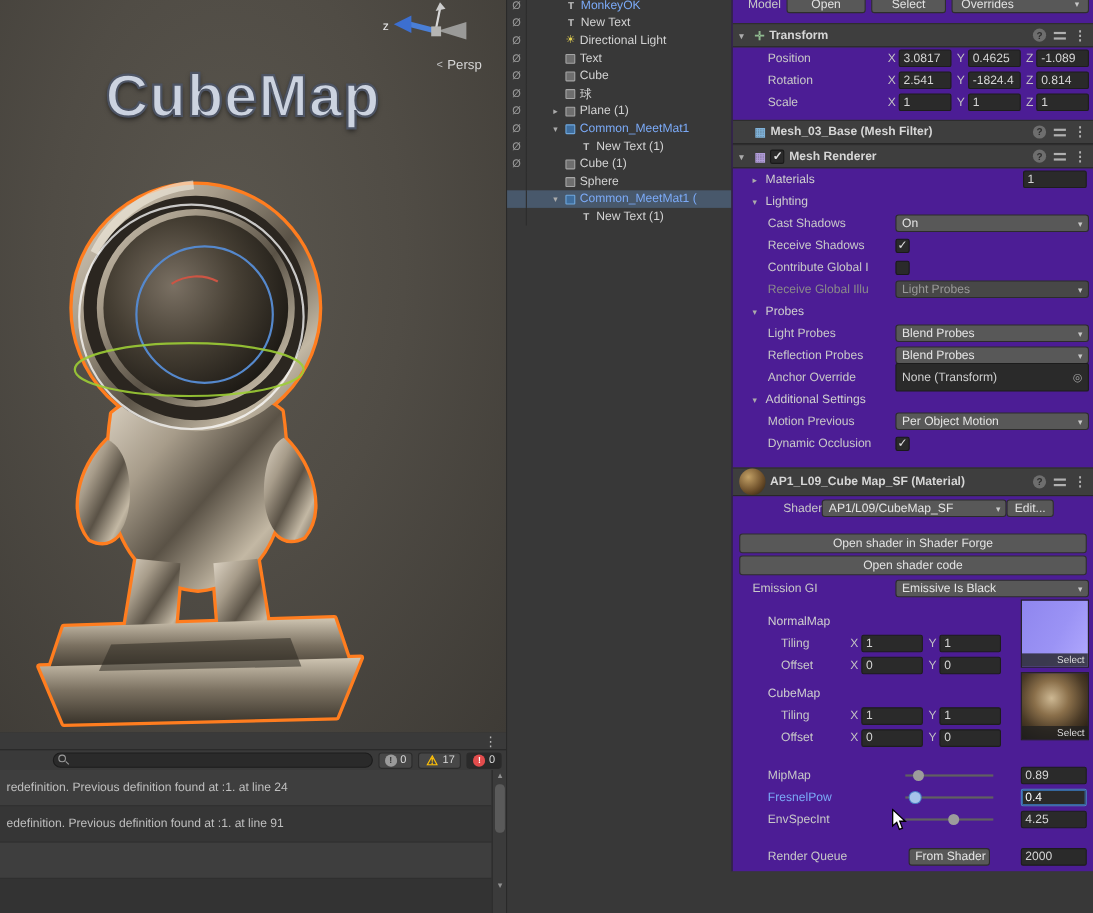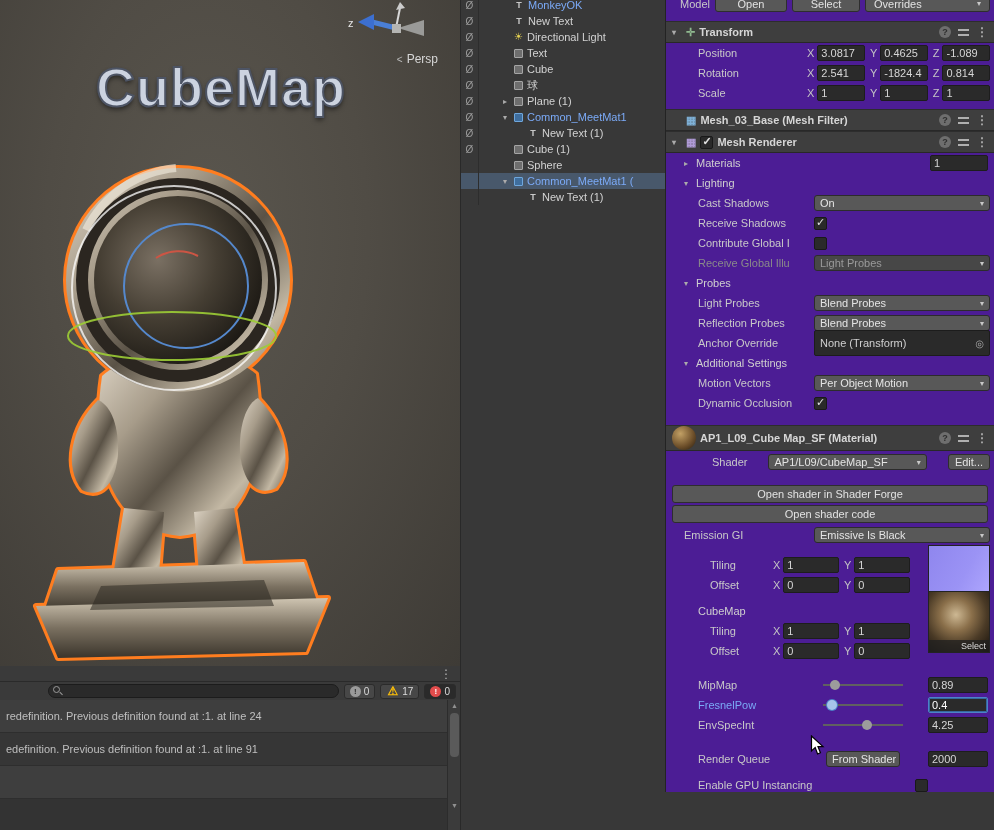--- a/index.html
+++ b/index.html
@@ -102,21 +102,21 @@
 .objf .tgt{margin-left:auto;color:#A8A8A8;font-size:10px}
 .check{width:13px;height:13px;background:#2A2A2A;border:1px solid #191919;border-radius:2px;position:relative;flex:none}
 .check.on::after{content:"✓";position:absolute;left:1px;top:-2px;color:#E0E0E0;font-size:11px}
 .grow{padding-left:18px}
 .grow .gfold{width:12px;color:#ABABAB;font-size:8px}
 .grow .glbl{color:#CFCFCF}
 .nfield{width:58px;flex:none;margin-left:auto;margin-right:2px}
 .mat-ind{padding-left:44px;padding-right:84px}
 .mat-ind .lbl2{width:58px;flex:none;color:#C8C8C8}
 .bigbtn{margin:2px 6px;height:18px}
-.shrow{display:flex;align-items:center;height:22px;padding:0 4px 0 46px;gap:21px}
+.shrow{display:flex;align-items:center;height:22px;padding:0 4px 0 46px;gap:0}
 .shrow .slbl{flex:none;color:#C8C8C8}
 .shrow .dd{max-width:168px}
 .editbtn{flex:none;height:16px;padding:0 6px}
 .seclbl{height:20px;display:flex;align-items:center;padding-left:32px;color:#CFCFCF}
 .texblock{position:relative}
 .preview{position:absolute;right:4px;top:-10px;width:62px;height:62px;border:1px solid #232323;overflow:hidden}
 .preview .selstrip{position:absolute;left:0;right:0;bottom:0;height:12px;background:rgba(32,32,32,.78);
   color:#DCDCDC;font-size:9px;text-align:right;padding:1px 3px}
 .prev-normal{background:linear-gradient(120deg,#8f86ee 0%,#9b93f5 55%,#b2aaff 100%)}
 .prev-cube{background:radial-gradient(circle at 45% 38%,#cdb893 0%,#8a6f4a 32%,#4a3a26 62%,#15100b 100%)}
@@ -487,21 +487,21 @@
     <div class="objf">
       <span>None (Transform)</span>
       <span class="tgt">◎</span>
     </div>
   </div>
   <div class="irow grow">
     <span class="gfold">▾</span>
     <span class="glbl">Additional Settings</span>
   </div>
   <div class="irow">
-    <span class="lbl">Motion Vectors</span>
+    <span class="lbl">Motion Previous</span>
     <div class="dd">
       <span>Per Object Motion</span>
       <span class="dda">▾</span>
     </div>
   </div>
   <div class="irow">
     <span class="lbl">Dynamic Occlusion</span>
     <span class="check on"></span>
   </div>
   <div class="sp12"></div>
@@ -530,20 +530,21 @@
   <div class="irow" style="padding-left:18px">
     <span class="lbl" style="width:130px">Emission GI</span>
     <div class="dd">
       <span>Emissive Is Black</span>
       <span class="dda">▾</span>
     </div>
   </div>
   <div class="sp10"></div>
 
   <div class="texblock">
+    <div class="seclbl">NormalMap</div>
     <div class="preview prev-normal">
       <div class="selstrip">Select</div>
     </div>
     <div class="irow mat-ind">
       <span class="lbl2">Tiling</span>
       <span class="ax">X</span>
       <div class="field vf">1</div>
       <span class="ax">Y</span>
       <div class="field vf">1</div>
     </div>

